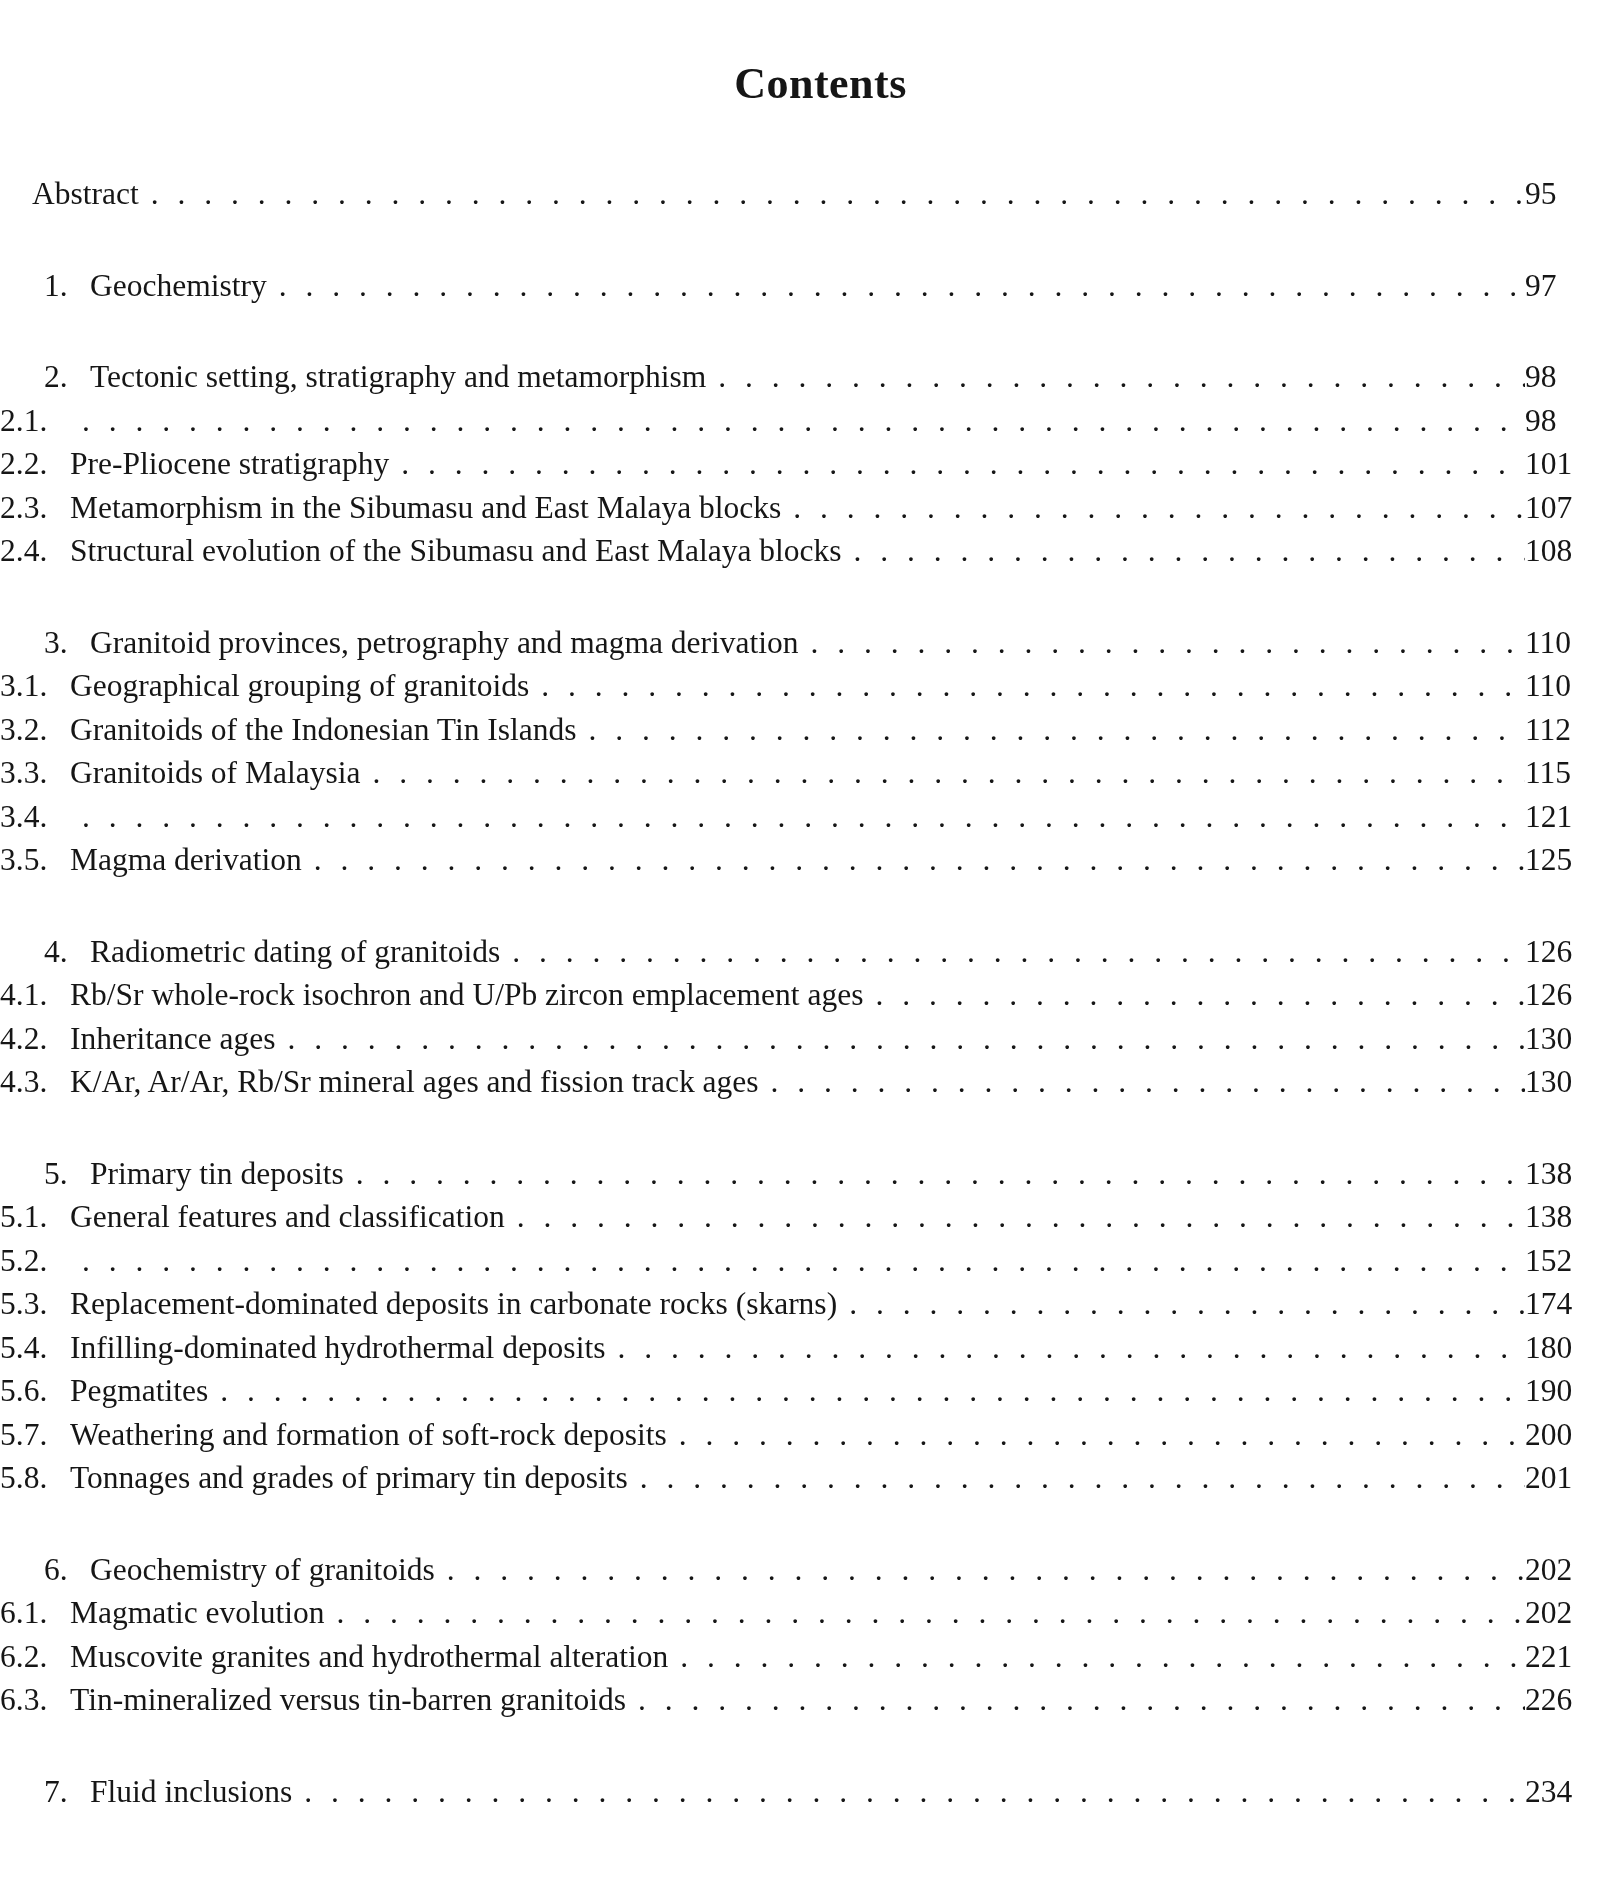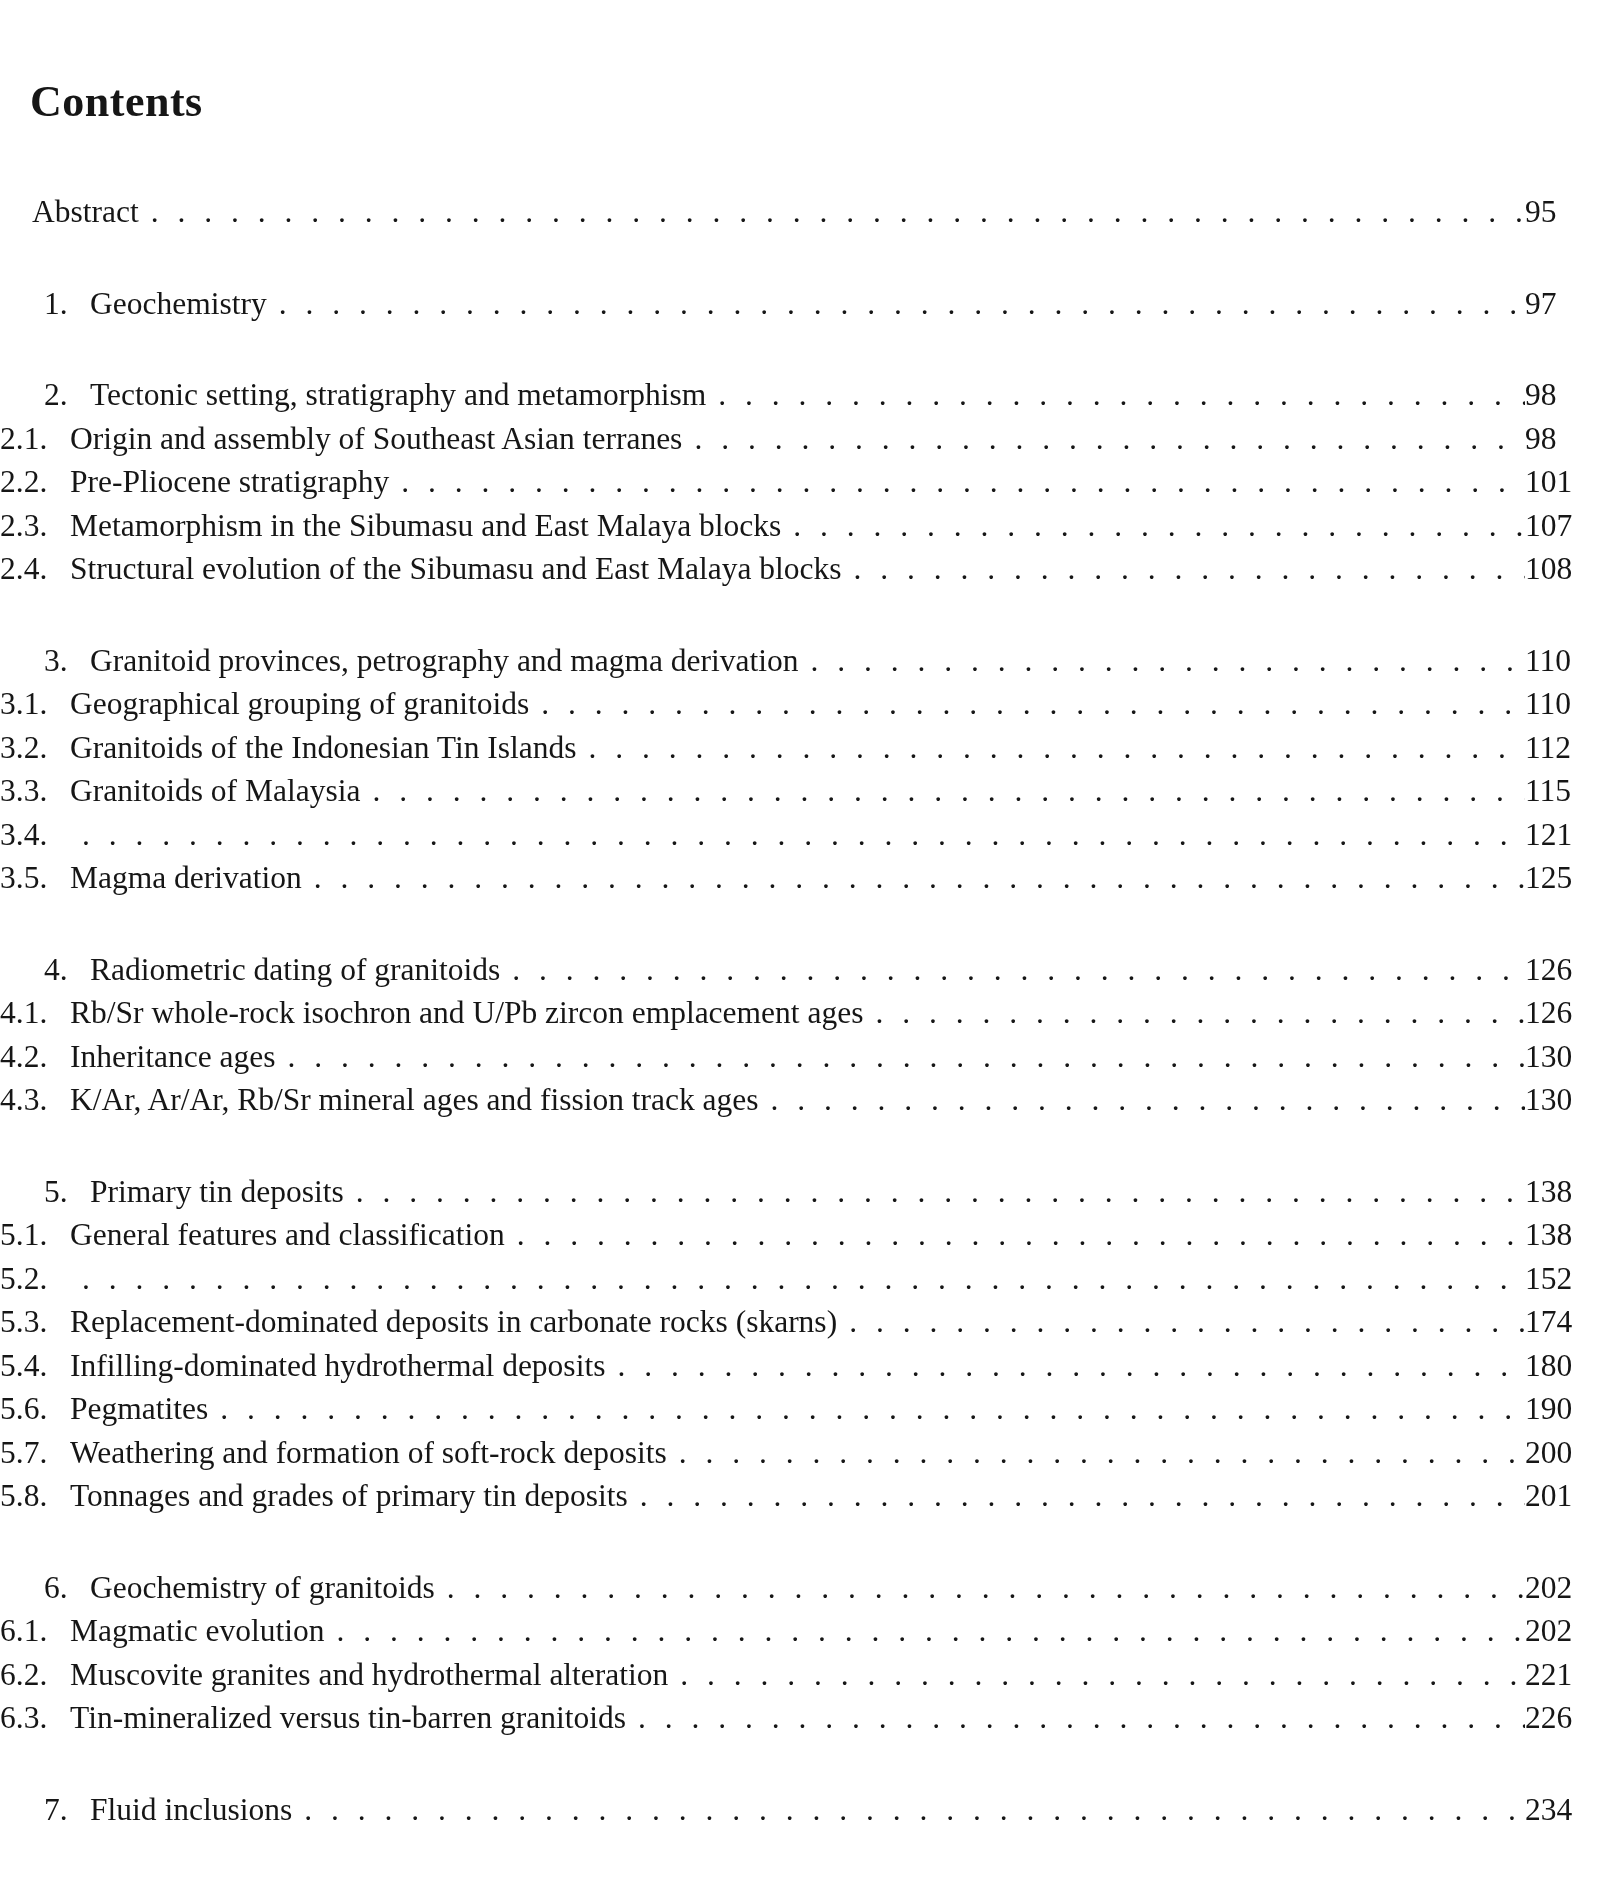--- a/index.html
+++ b/index.html
@@ -9,25 +9,26 @@
     height: 1891px;
     background: #ffffff;
     color: #161616;
     font-family: "Liberation Serif", "DejaVu Serif", serif;
     font-size: 31.5px;
     box-sizing: border-box;
     padding-top: 62px;
     overflow: hidden;
   }
   .heading {
-    margin: 18px 0 0 30px;
+    margin: 0 0 0 30px;
     font-size: 44px;
     line-height: 44px;
     font-weight: bold;
     letter-spacing: 0.5px;
+    text-align: center;
   }
   .toc { margin-top: 66px; }
   .group + .group { margin-top: 48px; }
   .row {
     display: flex;
     align-items: baseline;
     height: 43.5px;
     line-height: 43.5px;
     padding-right: 8px;
     white-space: nowrap;
@@ -74,21 +75,20 @@
       </div>
       <div class="group">
         <div class="row level-0">
           <span class="num">2.</span>
           <span class="title">Tectonic setting, stratigraphy and metamorphism</span>
           <span class="dots"></span>
           <span class="page-num">98</span>
         </div>
         <div class="row level-1">
           <span class="num">2.1.</span>
-          <span class="title">Origin and assembly of Southeast Asian terranes</span>
           <span class="dots"></span>
           <span class="page-num">98</span>
         </div>
         <div class="row level-1">
           <span class="num">2.2.</span>
           <span class="title">Pre-Pliocene stratigraphy</span>
           <span class="dots"></span>
           <span class="page-num">101</span>
         </div>
         <div class="row level-1">

